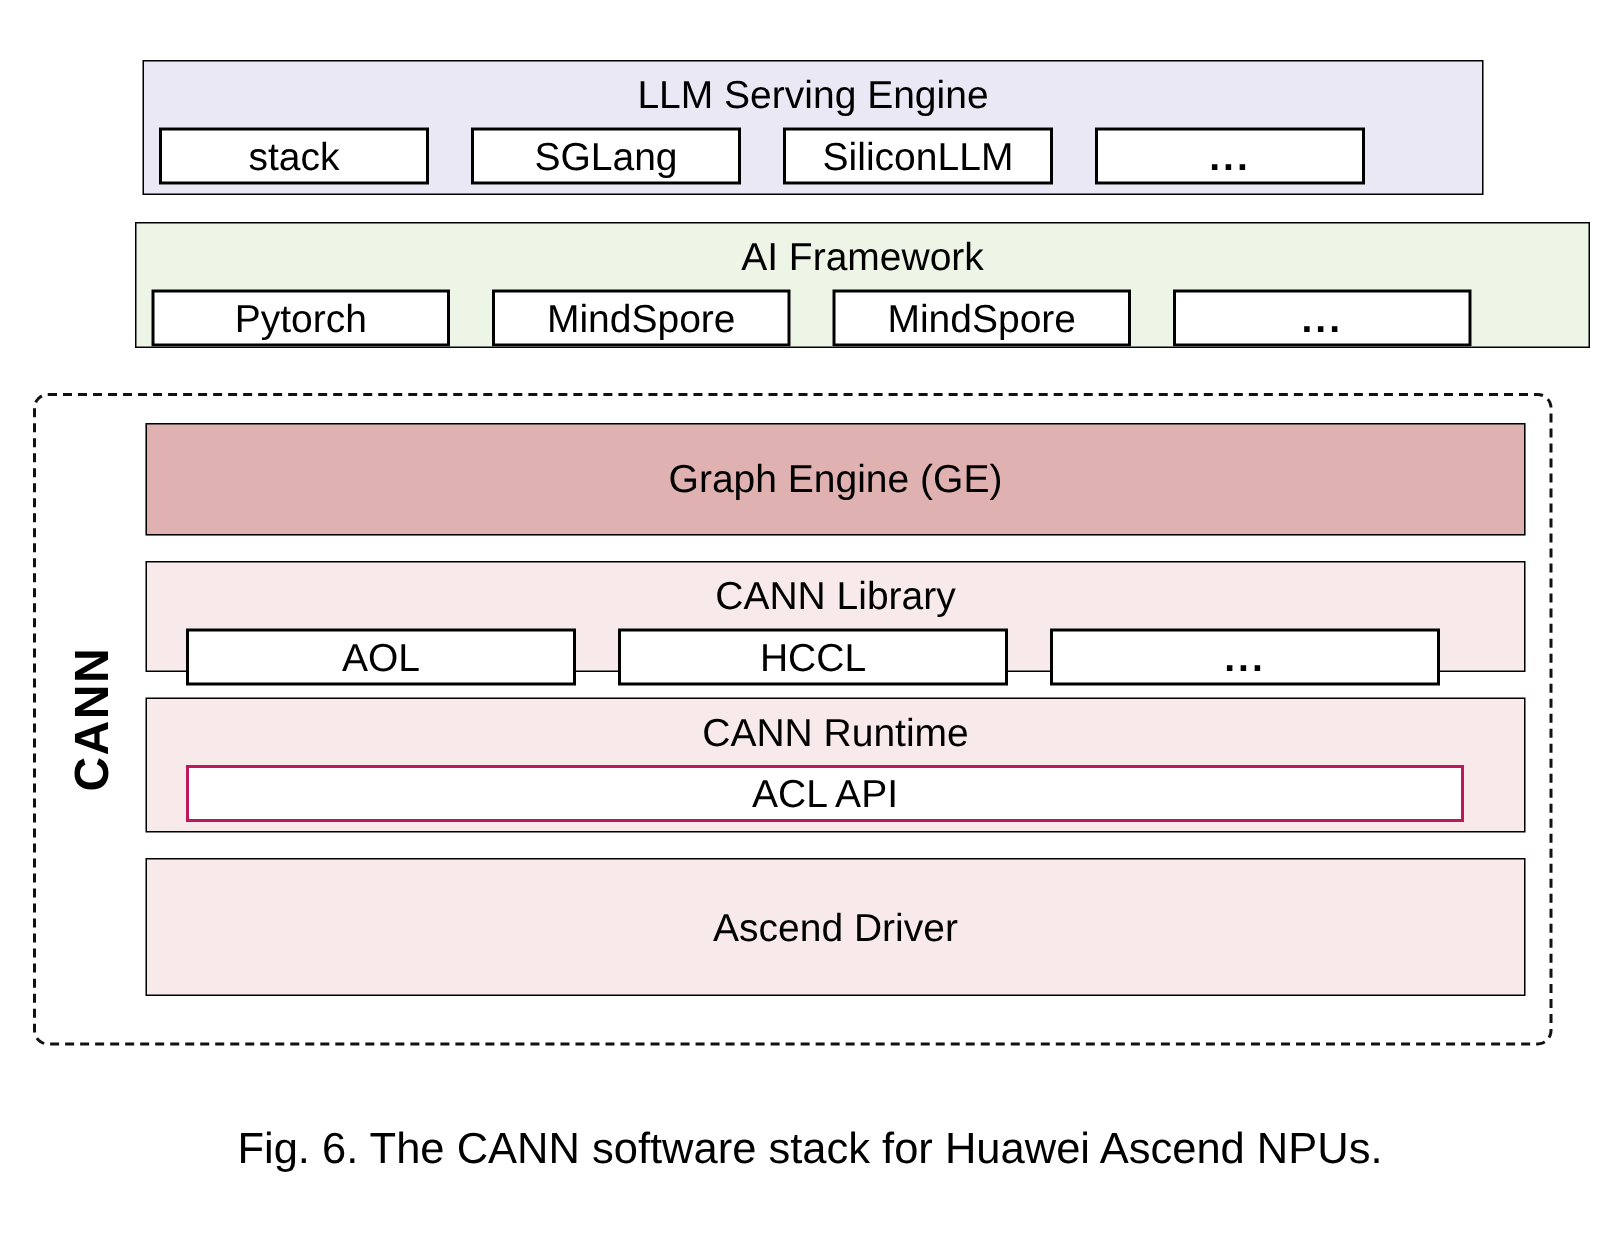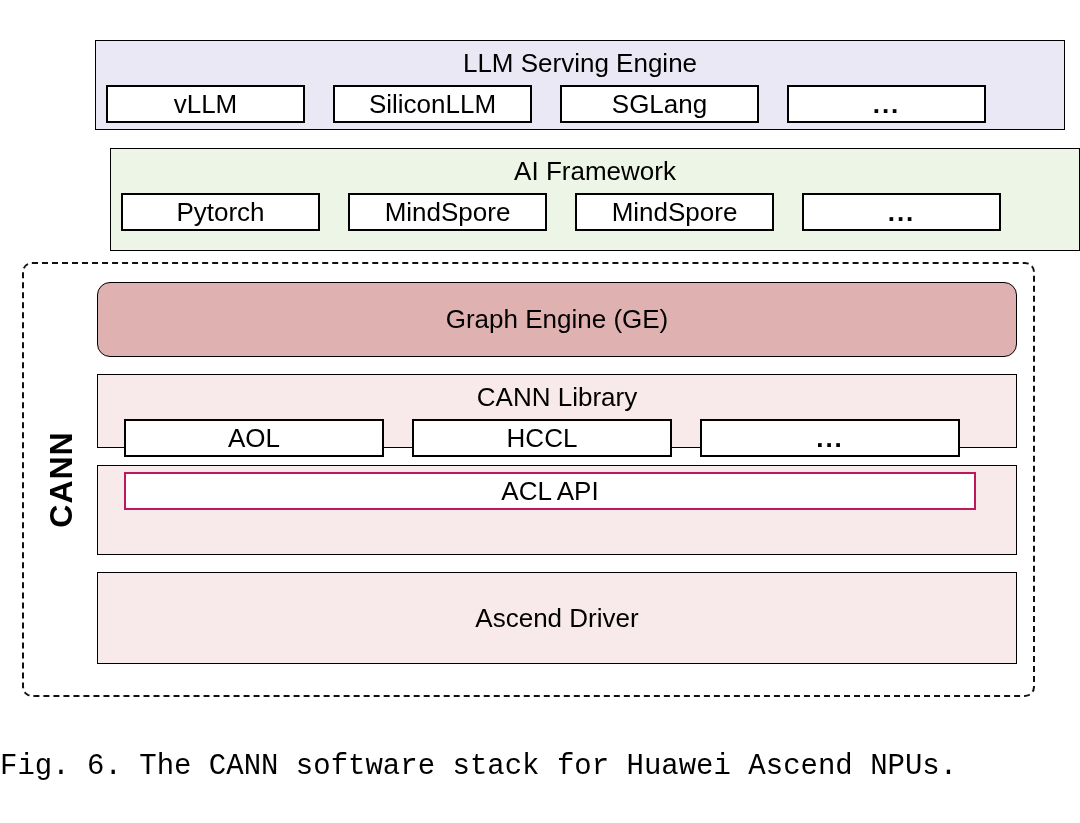--- a/index.html
+++ b/index.html
@@ -39,26 +39,26 @@
     justify-content: center;
     font-size: 26px;
     line-height: 1;
   }
   .item.ellipsis { font-weight: bold; letter-spacing: 2px; }
 
   
   .llm-layer {
     position: absolute;
     left: 95px; top: 40px;
-    width: 970px; height: 90px;
+    width: 894px; height: 90px;
   }
   .ai-layer {
     position: absolute;
-    left: 110px; top: 148px;
-    width: 970px; height: 103px;
+    left: 90px; top: 148px;
+    width: 970px; height: 84px;
   }
   .pad-top { padding-left: 10px; padding-right: 78px; }
 
   
   .cann-container {
     position: absolute;
     left: 22px; top: 262px;
     width: 1013px; height: 435px;
     border: 2px dashed #111;
     border-radius: 10px;
@@ -87,57 +87,57 @@
     gap: 17px;
   }
 
   .single-box {
     border: 1.5px solid #000;
     display: flex;
     align-items: center;
     justify-content: center;
     font-size: 26px;
   }
-  .ge-box { height: 75px; border-radius: 13px; }
+  .ge-box { height: 75px; }
   .lib-box { height: 74px; }
   .rt-box { height: 90px; }
   .driver-box { height: 92px; }
   .pad-cann { padding-left: 26px; padding-right: 56px; }
   .acl-box {
     height: 38px;
     margin: 6px 40px 0 26px;
     border: 2px solid #be185d;
     background: #fff;
     display: flex;
     align-items: center;
     justify-content: center;
     font-size: 26px;
   }
 
   .caption {
     position: absolute;
     left: 0; top: 750px;
     width: 100%;
-    text-align: left;
-    font-family: Liberation Mono, monospace;
+    text-align: center;
+    font-family: Liberation Sans, sans-serif;
     font-size: 29px;
     color: #000;
   }
 </style>
 </head>
 <body>
 
 <div class="page">
 
   <div class="layer llm-layer" style="background: rgb(233, 232, 244);">
     <div class="layer-title">LLM Serving Engine</div>
     <div class="layer-items pad-top">
-      <div class="item">vLLM</div>
+      <div class="item">stack</div>
+      <div class="item">SGLang</div>
       <div class="item">SiliconLLM</div>
-      <div class="item">SGLang</div>
       <div class="item ellipsis">...</div>
     </div>
   </div>
 
   <div class="layer ai-layer" style="background: rgb(236, 245, 230);">
     <div class="layer-title">AI Framework</div>
     <div class="layer-items pad-top">
       <div class="item">Pytorch</div>
       <div class="item">MindSpore</div>
       <div class="item">MindSpore</div>
@@ -158,20 +158,21 @@
       <div class="layer lib-box" style="background: rgb(248, 234, 234);">
         <div class="layer-title">CANN Library</div>
         <div class="layer-items pad-cann">
           <div class="item">AOL</div>
           <div class="item">HCCL</div>
           <div class="item ellipsis">...</div>
         </div>
       </div>
 
       <div class="layer rt-box" style="background: rgb(248, 234, 234);">
+        <div class="layer-title">CANN Runtime</div>
         <div class="acl-box">ACL API</div>
       </div>
 
       <div class="single-box driver-box" style="background: rgb(248, 234, 234);">
         <span>Ascend Driver</span>
       </div>
 
     </div>
   </div>
 

